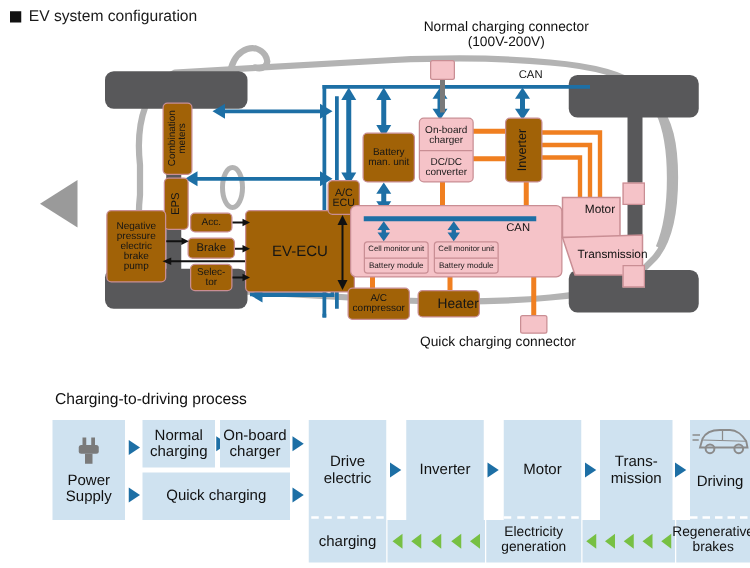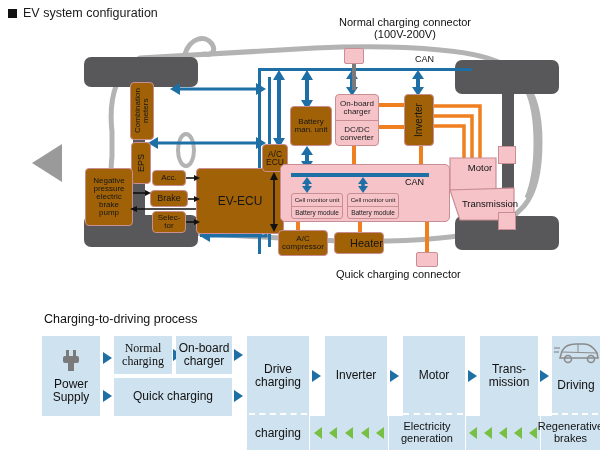--- a/index.html
+++ b/index.html
@@ -296,39 +296,39 @@
       <rect x="13" y="0" width="3" height="6" fill="#7a7a7a"></rect>
       <rect x="3" y="6" width="16" height="7" rx="2" fill="#7a7a7a"></rect>
       <rect x="8" y="13" width="6" height="8" fill="#7a7a7a"></rect>
     </svg>
     <span style="margin-top:4px;">Power Supply</span>
   </div>
 
   <div class="abs tri-r" style="left:103px;top:52px;"></div>
   <div class="abs tri-r" style="left:103px;top:90px;"></div>
 
-  <div class="abs fbox" style="left:114px;top:36px;width:58px;height:38px;font-family:Liberation Serif, serif;">
+  <div class="abs fbox" style="left:114px;top:36px;width:58px;height:38px;">
     <span>Normal charging</span>
   </div>
 
   <div class="abs fbox" style="left:114px;top:78px;width:118px;height:38px;">
     <span>Quick charging</span>
   </div>
 
   <div class="abs tri-r" style="left:173px;top:49px;"></div>
 
   <div class="abs fbox" style="left:176px;top:36px;width:56px;height:38px;">
     <span>On-board charger</span>
   </div>
 
   <div class="abs tri-r" style="left:234px;top:49px;"></div>
   <div class="abs tri-r" style="left:234px;top:90px;"></div>
 
   <div class="abs fbox" style="left:247px;top:36px;width:62px;height:80px;">
-    <span>Drive charging</span>
+    <span>Drive electric</span>
   </div>
 
   <div class="abs tri-r" style="left:312px;top:70px;"></div>
 
   <div class="abs fbox" style="left:325px;top:36px;width:62px;height:80px;">
     <span>Inverter</span>
   </div>
 
   <div class="abs tri-r" style="left:390px;top:70px;"></div>
 

